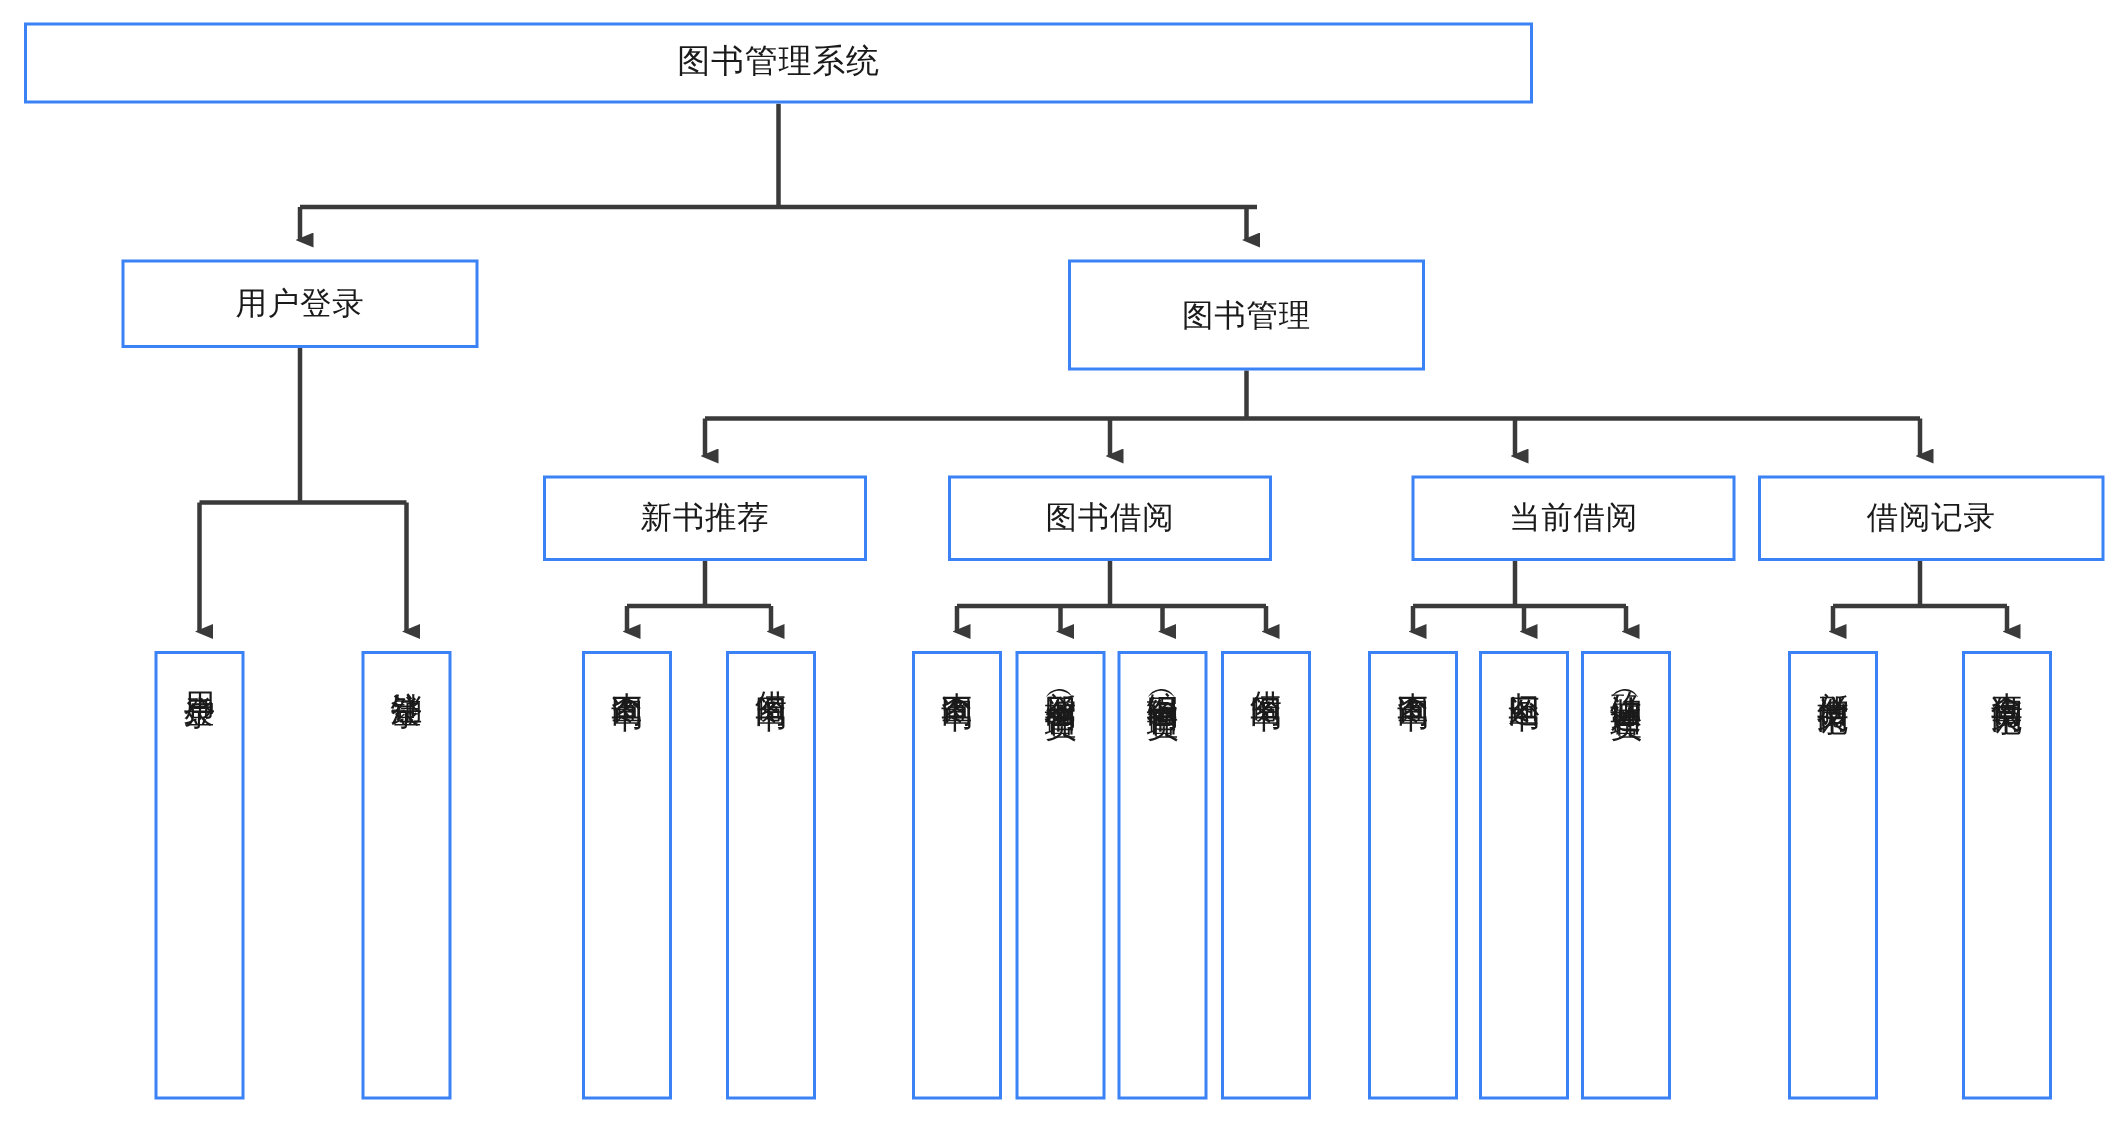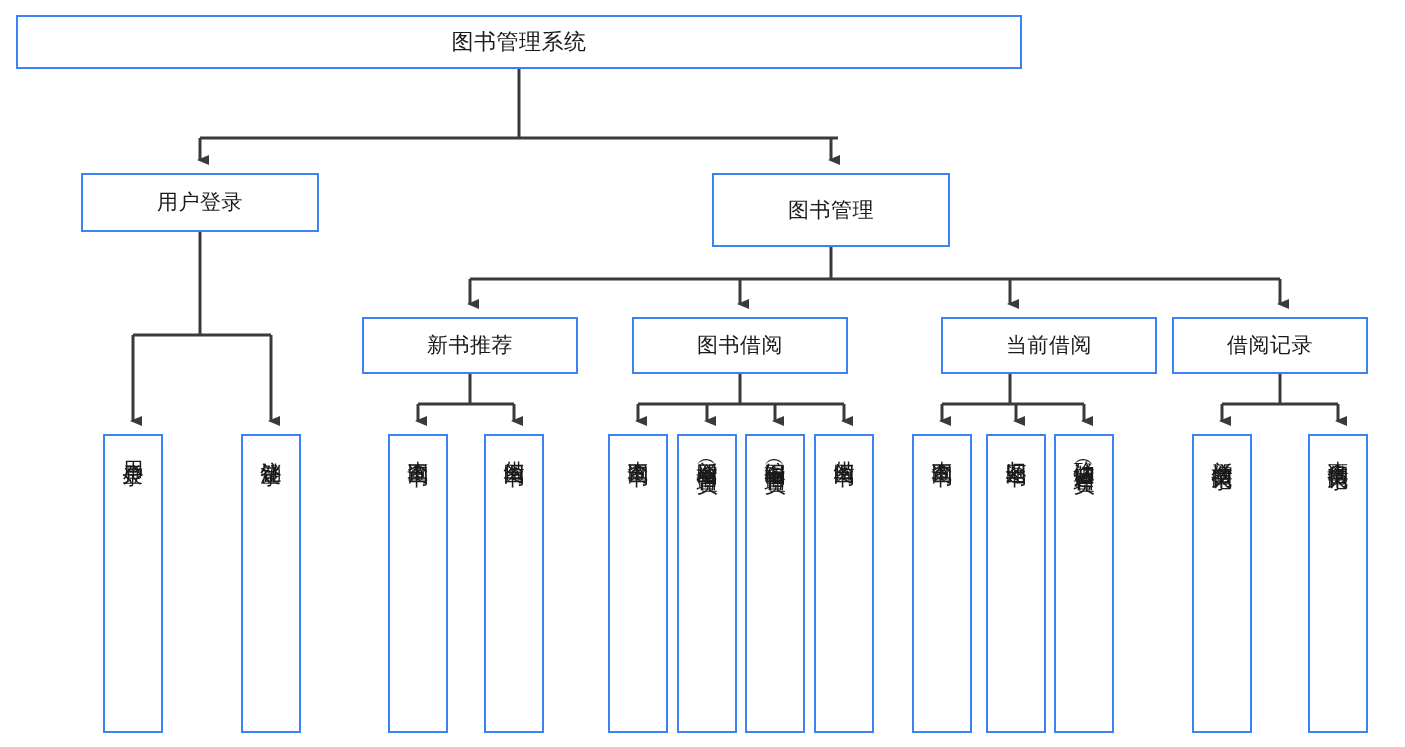--- a/index.html
+++ b/index.html
@@ -135,21 +135,21 @@
 
   <div class="node horiz" id="n-new-book-rec" style="left: 362px; top: 317px; width: 216px; height: 57px;">
     <span class="label">新书推荐</span>
   </div>
   <div class="node horiz" id="n-book-borrow" style="left: 632px; top: 317px; width: 216px; height: 57px;">
     <span class="label">图书借阅</span>
   </div>
   <div class="node horiz" id="n-current-borrow" style="left: 902px; top: 317px; width: 216px; height: 57px; margin-left: 39px;">
     <span class="label">当前借阅</span>
   </div>
-  <div class="node horiz" id="n-borrow-record" style="left: 1172px; top: 317px; width: 196px; height: 57px;">
+  <div class="node horiz" id="n-borrow-record" style="left: 1172px; top: 317px; width: 231px; height: 57px;">
     <span class="label">借阅记录</span>
   </div>
 
   <div class="node vert" id="l0" style="left: 103px; top: 434px; width: 60px; height: 299px;">
     <span class="label">用户登录</span>
   </div>
   <div class="node vert" id="l1" style="left: 241px; top: 434px; width: 60px; height: 299px;">
     <span class="label">注销登录</span>
   </div>
   <div class="node vert" id="l2" style="left: 388px; top: 434px; width: 60px; height: 299px;">

